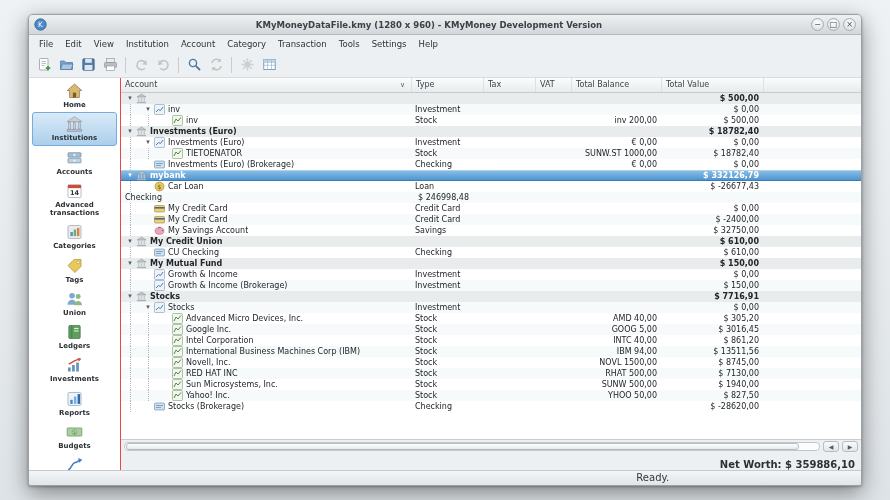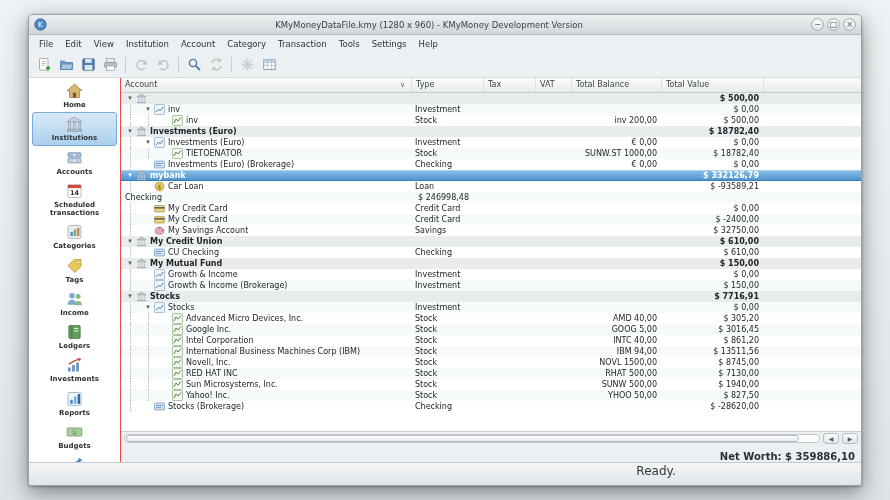--- a/index.html
+++ b/index.html
@@ -6,21 +6,21 @@
   html,body{width:890px;height:500px;overflow:hidden}
   body{background:linear-gradient(180deg,#eff2f4,#dee3e7);font-family:"DejaVu Sans","Liberation Sans",sans-serif;position:relative}
   .window{position:absolute;left:28px;top:14px;width:834px;height:472px;background:#edf0f2;border:1px solid #99a0a6;
     border-radius:5px 5px 3px 3px;box-shadow:0 7px 22px rgba(0,0,0,.42),0 1px 3px rgba(0,0,0,.3);
     display:flex;flex-direction:column;overflow:hidden}
   
   .titlebar{height:20px;background:linear-gradient(#eef1f2,#d2d7db);border-bottom:1px solid #b2b8bd;
     display:flex;align-items:center;padding:0 5px;gap:4px;flex:0 0 auto}
   .app-ic{width:13px;height:13px}
   .app-ic svg{width:13px;height:13px;display:block}
-  .title-text{flex:1;text-align:center;font-size:8.5px;font-weight:normal;color:#3b4146;white-space:nowrap;overflow:hidden}
+  .title-text{flex:1;text-align:center;font-size:8.5px;font-weight:bold;color:#3b4146;white-space:nowrap;overflow:hidden}
   .win-btn{width:13px;height:13px;border-radius:50%;background:radial-gradient(circle at 50% 32%,#fdfdfd,#d6dadd);
     border:1px solid #a6acb1;font-size:8px;line-height:11px;text-align:center;color:#4a5055;flex:0 0 auto}
   
   .menubar{height:17px;display:flex;align-items:center;padding:0 4px;flex:0 0 auto;font-size:8.5px;color:#2e3338}
   .menu-item{padding:2px 6px;border-radius:2px;white-space:nowrap}
   
   .toolbar{height:26px;display:flex;align-items:center;padding:0 5px;gap:2px;flex:0 0 auto;border-bottom:1px solid #d8dcdf}
   .tool-btn{width:20px;height:20px;border-radius:3px;display:flex;align-items:center;justify-content:center;flex:0 0 auto}
   .tool-btn .ic svg{width:15px;height:15px;display:block}
   .tool-btn.disabled{opacity:.42;filter:grayscale(55%)}
@@ -66,22 +66,22 @@
   .hscroll{height:14px;background:#edf0f2;border-top:1px solid #c8cdd1;display:flex;align-items:center;
     padding:1px 3px;gap:3px;flex:0 0 auto}
   .hs-track{flex:1;height:9px;background:#fbfcfc;border:1px solid #c2c7cb;border-radius:4px;position:relative}
   .hs-thumb{position:absolute;left:1px;top:0;bottom:0;width:97%;background:linear-gradient(#ffffff,#e6e9eb);
     border:1px solid #b6bcc1;border-radius:3px}
   .hs-btn{width:16px;height:11px;background:linear-gradient(#fafbfb,#e1e5e8);border:1px solid #b6bcc1;border-radius:3px;
     font-size:6px;line-height:9px;text-align:center;color:#565c61;flex:0 0 auto}
   
   .networth-bar{height:17px;display:flex;align-items:flex-end;justify-content:flex-end;padding:0 6px;
     font-size:10px;font-weight:bold;color:#2b3035;background:#edf0f2;flex:0 0 auto}
-  .statusbar{height:23px;border-top:1px solid #c5cacf;background:linear-gradient(#f3f5f6,#e1e5e8);
-    position:relative;font-size:12px;color:#33383d;flex:0 0 auto}
+  .statusbar{height:15px;border-top:1px solid #c5cacf;background:linear-gradient(#f3f5f6,#e1e5e8);
+    position:relative;font-size:10px;color:#33383d;flex:0 0 auto}
   .status-text{position:absolute;left:73%;top:1px}
   .ic{display:inline-flex}
 </style>
 </head>
 <body>
 
 <div class="window">
   <div class="titlebar">
     <span class="app-ic ic">
         <svg viewBox="0 0 16 16">
@@ -234,21 +234,21 @@
           <div class="side-label">Accounts</div>
         </div>
         <div class="side-item">
           <span class="ic side-ic">
             <svg viewBox="0 0 22 22">
               <rect x="3" y="3.5" width="16" height="15.5" rx="1.5" fill="#fff" stroke="#979da2" stroke-width="0.8"></rect>
               <rect x="3" y="3.5" width="16" height="4" fill="#cf4a38"></rect>
               <text x="11" y="15.8" font-size="8" font-weight="bold" text-anchor="middle" fill="#2d3237">14</text>
             </svg>
           </span>
-          <div class="side-label">Scheduled transactions</div>
+          <div class="side-label">Advanced transactions</div>
         </div>
         <div class="side-item">
           <span class="ic side-ic">
             <svg viewBox="0 0 22 22">
               <rect x="3" y="3" width="16" height="16" rx="2" fill="#e9ebed" stroke="#979da2" stroke-width="0.8"></rect>
               <rect x="6" y="11" width="3" height="5" fill="#5b8dc8"></rect>
               <rect x="10" y="8" width="3" height="8" fill="#6fae6f"></rect>
               <rect x="14" y="6" width="3" height="10" fill="#d0884a"></rect>
             </svg>
           </span>
@@ -265,21 +265,21 @@
         </div>
         <div class="side-item">
           <span class="ic side-ic">
             <svg viewBox="0 0 22 22">
               <circle cx="8" cy="7" r="3.4" fill="#7fa8d0"></circle>
               <path d="M2.5 18 c0-4 3-6 5.5-6 s5.5 2 5.5 6 Z" fill="#7fa8d0"></path>
               <circle cx="15.5" cy="8" r="3" fill="#8cba7c"></circle>
               <path d="M10.8 18.5 c0-3.5 2.6-5.2 4.7-5.2 s4.7 1.7 4.7 5.2 Z" fill="#8cba7c"></path>
             </svg>
           </span>
-          <div class="side-label">Income</div>
+          <div class="side-label">Union</div>
         </div>
         <div class="side-item">
           <span class="ic side-ic">
             <svg viewBox="0 0 22 22">
               <rect x="4" y="3" width="14" height="16" rx="1.5" fill="#5f9e5f" stroke="#3c6e3c" stroke-width="0.8"></rect>
               <rect x="6.5" y="3" width="2" height="16" fill="#4c8a4c"></rect>
               <rect x="10.5" y="6" width="5.5" height="1.4" fill="#dff0df"></rect>
               <rect x="10.5" y="9" width="5.5" height="1.4" fill="#dff0df"></rect>
             </svg>
           </span>
@@ -520,21 +520,21 @@
                     <circle cx="5.5" cy="5.5" r="4.5" fill="#e3c75e" stroke="#a08a2e" stroke-width="0.6"></circle>
                     <text x="5.5" y="8" font-size="6" text-anchor="middle" fill="#6e5c17">$</text>
                   </svg>
                 </span>
                 <span class="rlabel">Car Loan</span>
               </div>
               <div class="cell c-type">Loan</div>
               <div class="cell c-tax"></div>
               <div class="cell c-vat"></div>
               <div class="cell c-bal"></div>
-              <div class="cell c-val">$ -93589,21</div>
+              <div class="cell c-val">$ -26677,43</div>
               <div class="cell c-end"></div>
             </div>
             <div class="trow alt">
               <div class="cell c-type">Checking</div>
               <div class="cell c-tax"></div>
               <div class="cell c-vat"></div>
               <div class="cell c-bal"></div>
               <div class="cell c-val">$ 246998,48</div>
               <div class="cell c-end"></div>
             </div>

